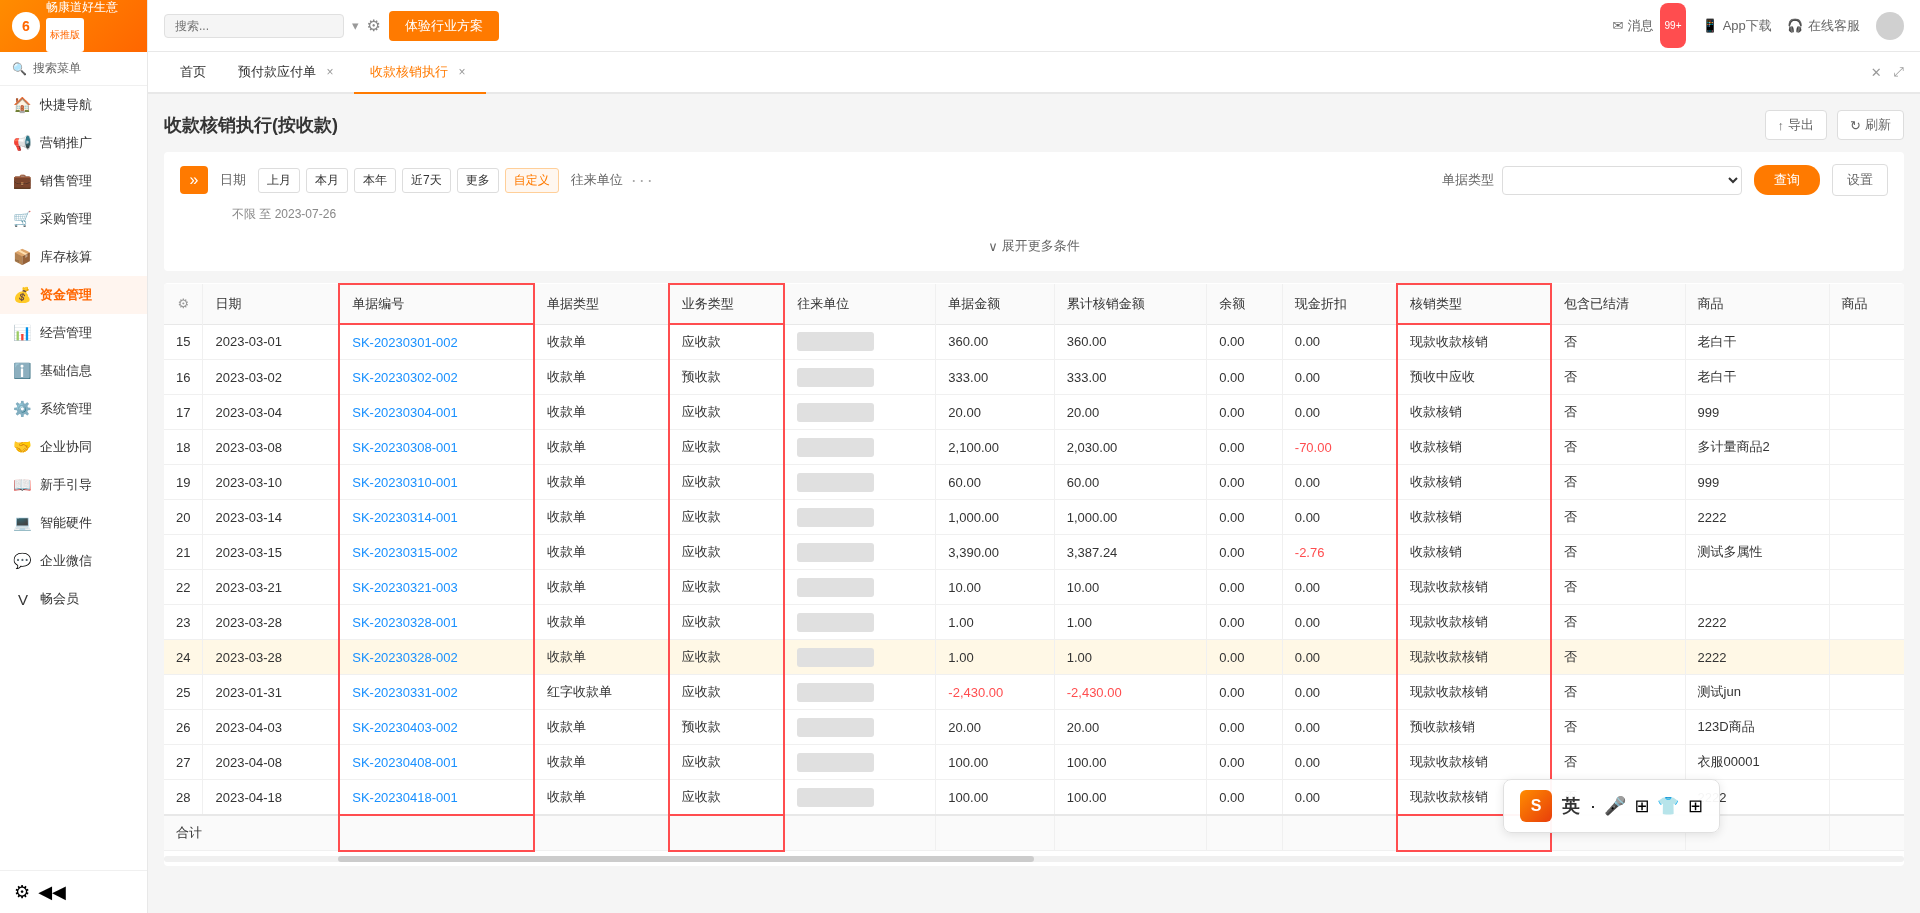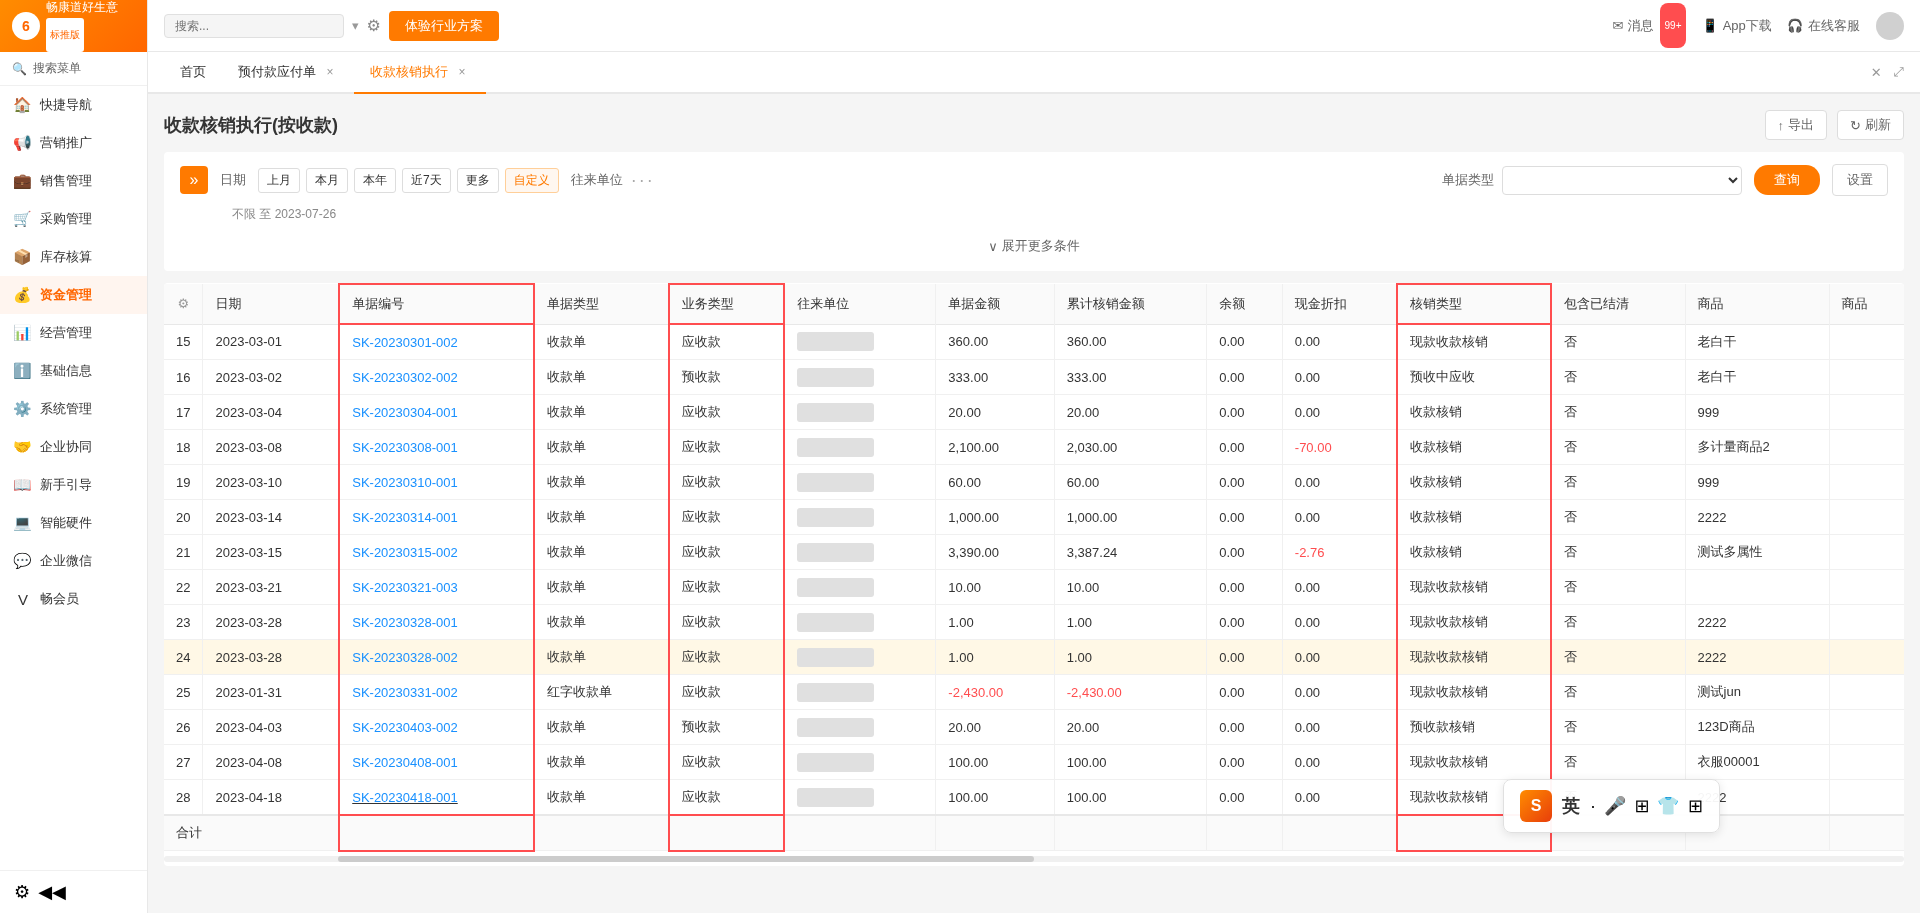--- a/index.html
+++ b/index.html
@@ -803,21 +803,21 @@
     <td>0.00</td>
     <td class="">0.00</td>
     <td style="border-left:2px solid #ff4d4f;border-right:2px solid #ff4d4f;">现款收款核销</td>
     <td>否</td>
     <td>衣服00001</td>
     <td></td>
   </tr>
               <tr>
     <td>28</td>
     <td>2023-04-18</td>
-    <td style="border-left: 2px solid rgb(255, 77, 79); border-right: 2px solid rgb(255, 77, 79); border-bottom: 2px solid rgb(255, 77, 79); text-decoration: underline;"><a class="link-text">SK-20230418-001</a></td>
+    <td style="border-left: 2px solid rgb(255, 77, 79); border-right: 2px solid rgb(255, 77, 79); border-bottom: 2px solid rgb(255, 77, 79);"><a class="link-text">SK-20230418-001</a></td>
     <td>收款单</td>
     <td style="border-left: 2px solid rgb(255, 77, 79); border-right: 2px solid rgb(255, 77, 79); border-bottom: 2px solid rgb(255, 77, 79);">应收款</td>
     <td><span style="background:#e0e0e0;border-radius:3px;padding:2px 20px;color:transparent;">████</span></td>
     <td class="">100.00</td>
     <td class="">100.00</td>
     <td>0.00</td>
     <td class="">0.00</td>
     <td style="border-left: 2px solid rgb(255, 77, 79); border-right: 2px solid rgb(255, 77, 79); border-bottom: 2px solid rgb(255, 77, 79);">现款收款核销</td>
     <td>否</td>
     <td>2222</td>

